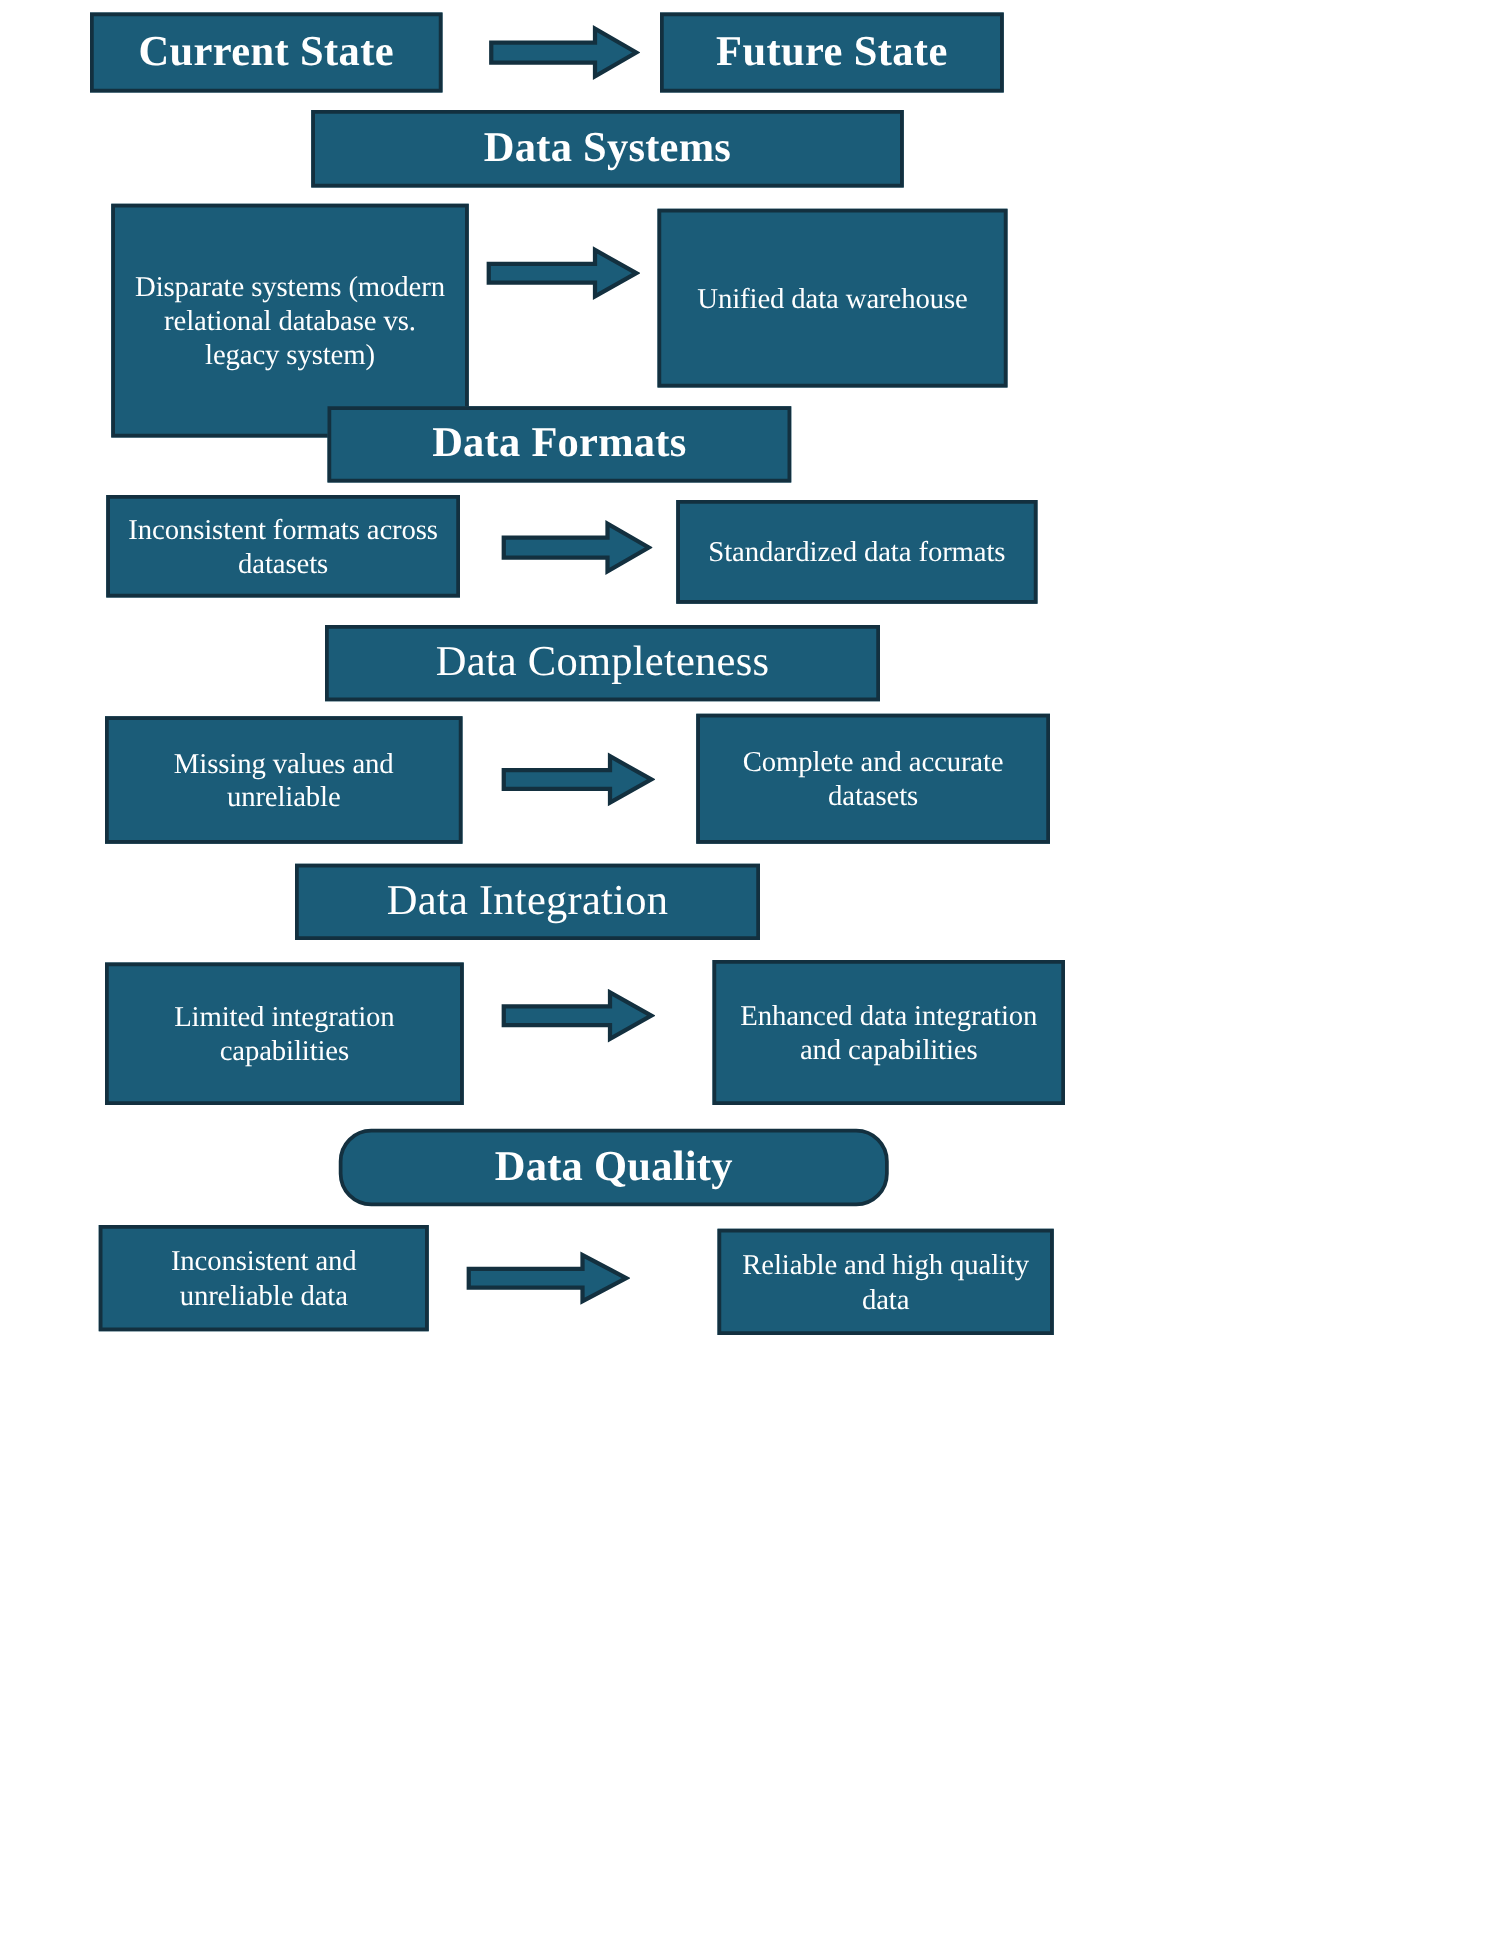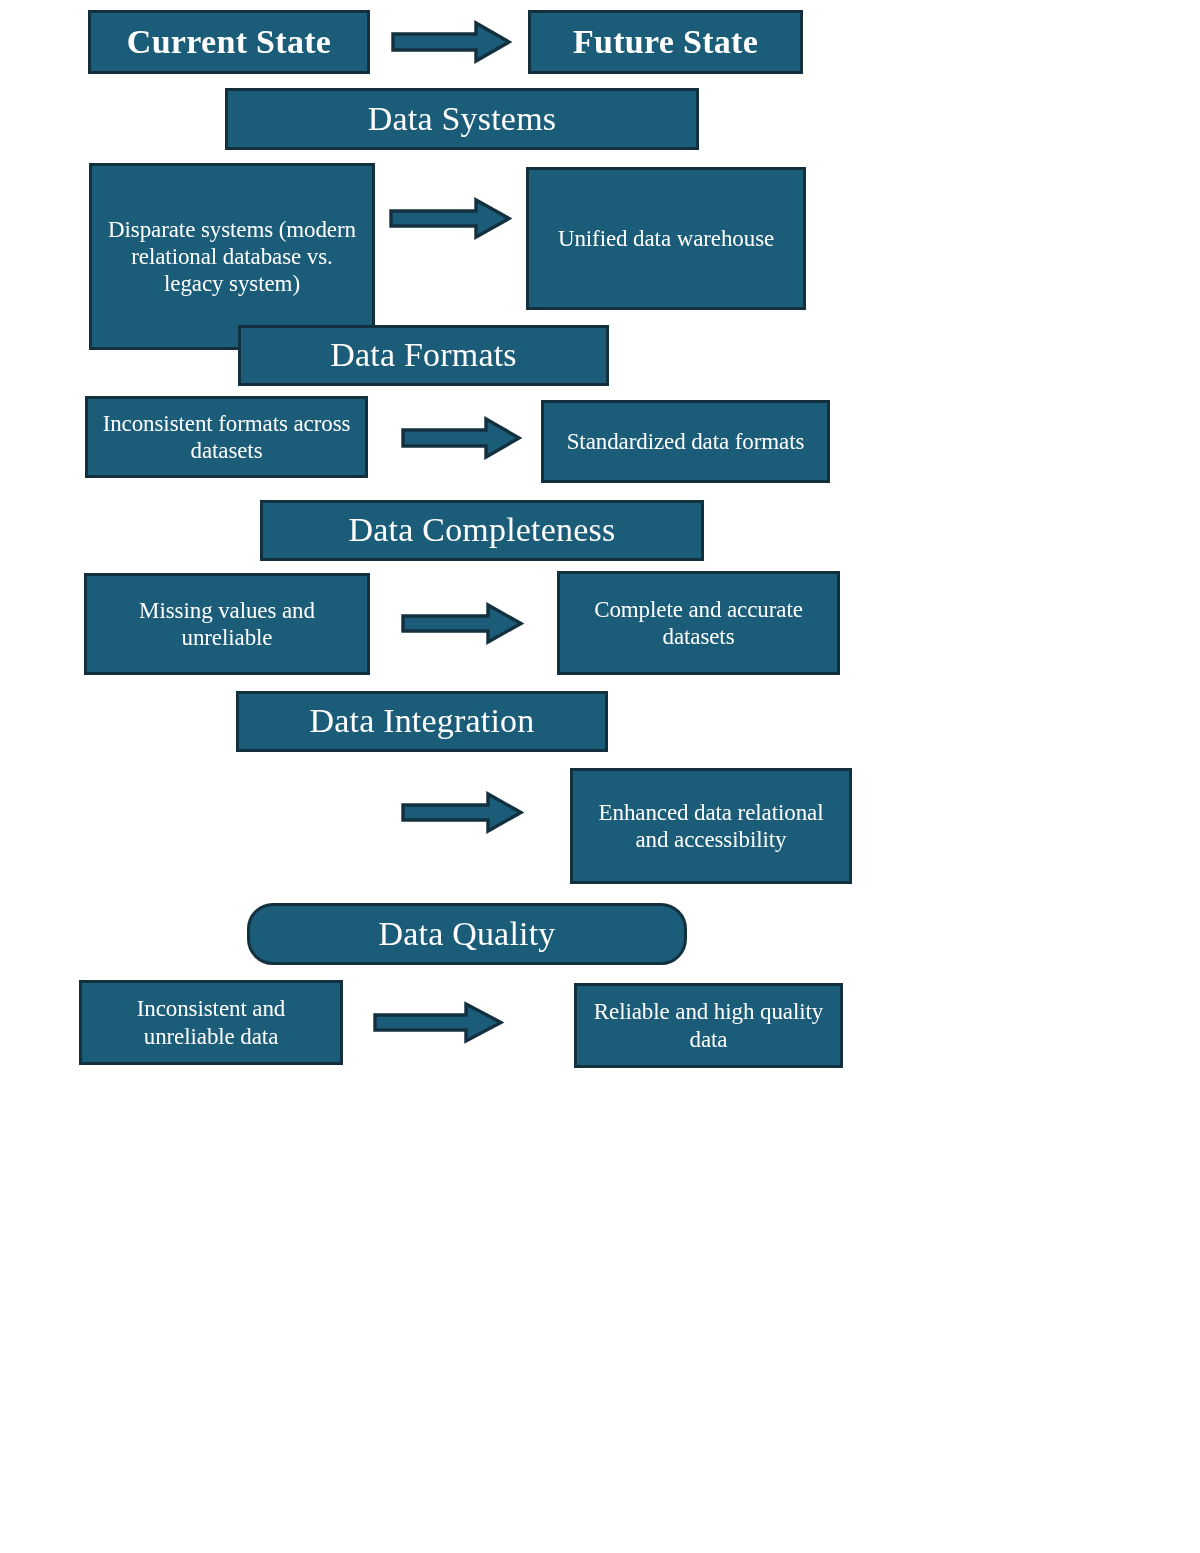--- a/index.html
+++ b/index.html
@@ -41,40 +41,40 @@
   .state-banner {
     font-weight: bold;
     font-size: 34px;
     letter-spacing: 0.3px;
   }
   
   .section-title {
     font-size: 34px;
     letter-spacing: 0.2px;
   }
-  .section-title.bold { font-weight: normal; }
+  .section-title.bold { font-weight: bold; margin-left: 24px; }
   .section-title.light { font-weight: normal; }
   
   .content-box {
     font-size: 23px;
     font-weight: normal;
   }
 
   
   .arrow {
     position: absolute;
   }
   .arrow svg { display: block; width: 100%; height: 100%; }
 </style>
 </head>
 <body>
 
 <div id="canvas">
 
-  <div class="box state-banner" style="left:88px; top:10px; width:282px; height:64px;">
+  <div class="box state-banner" style="left:72px; top:10px; width:282px; height:64px;">
     <span class="box-inner">Current State</span>
   </div>
 
   <div class="arrow" style="left:390px; top:20px; width:122px; height:44px;">
     <svg viewBox="0 0 122 44" preserveAspectRatio="none">
       <path d="M3,14 L86,14 L86,3 L119,22 L86,41 L86,30 L3,30 Z" fill="#1b5c78" stroke="#13303f" stroke-width="3.4" stroke-linejoin="miter"></path>
     </svg>
   </div>
 
   <div class="box state-banner" style="left:528px; top:10px; width:275px; height:64px;">
@@ -132,29 +132,32 @@
   </div>
 
   <div class="box content-box" style="left:557px; top:571px; width:283px; height:104px;">
     <span class="box-inner">Complete and accurate datasets</span>
   </div>
 
   <div class="box section-title light" style="left:236px; top:691px; width:372px; height:61px;">
     <span class="box-inner">Data Integration</span>
   </div>
 
+  <div class="box content-box" style="left:84px; top:770px; width:287px; height:114px;">
+    <span class="box-inner">Limited integration capabilities</span>
+  </div>
 
   <div class="arrow" style="left:400px; top:790px; width:124px; height:45px;">
     <svg viewBox="0 0 124 45" preserveAspectRatio="none">
       <path d="M3,15 L88,15 L88,4 L121,22.5 L88,41 L88,30 L3,30 Z" fill="#1b5c78" stroke="#13303f" stroke-width="3.4" stroke-linejoin="miter"></path>
     </svg>
   </div>
 
   <div class="box content-box" style="left:570px; top:768px; width:282px; height:116px;">
-    <span class="box-inner">Enhanced data relational and accessibility</span>
+    <span class="box-inner">Enhanced data integration and capabilities</span>
   </div>
 
   <div class="box section-title bold" style="left:247px; top:903px; width:440px; height:62px;border-radius:26px;">
     <span class="box-inner">Data Quality</span>
   </div>
 
   <div class="box content-box" style="left:79px; top:980px; width:264px; height:85px;">
     <span class="box-inner">Inconsistent and unreliable data</span>
   </div>
 

